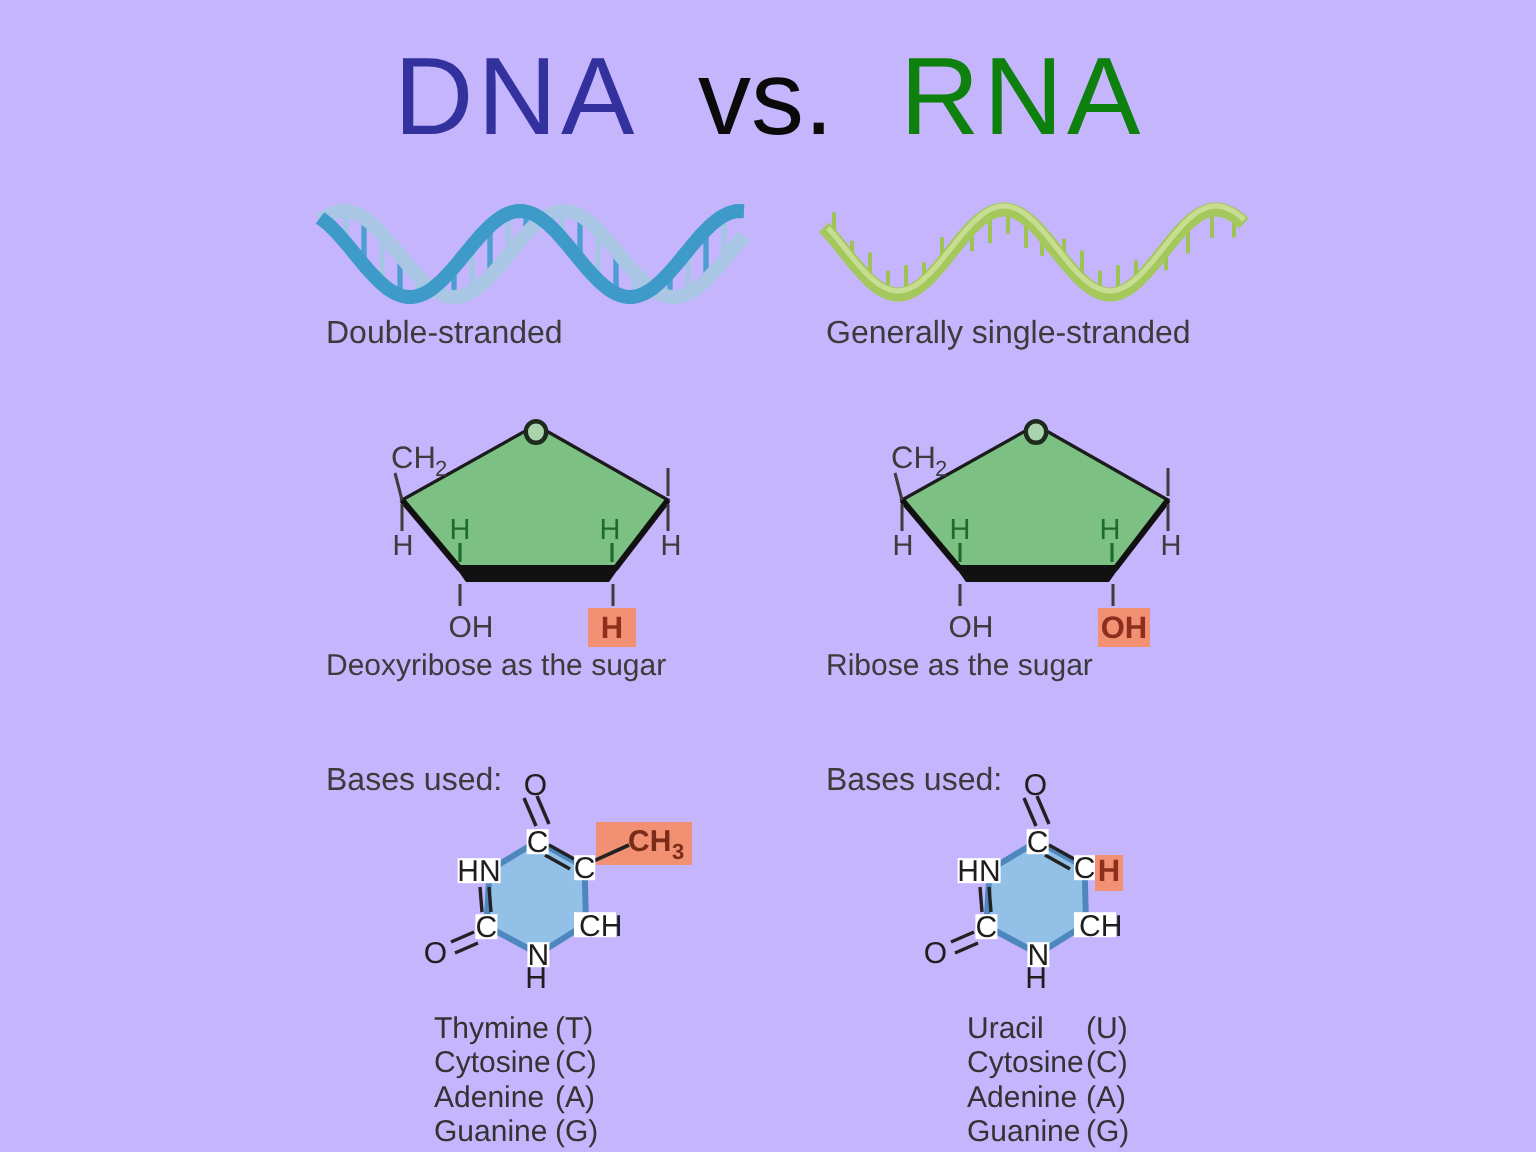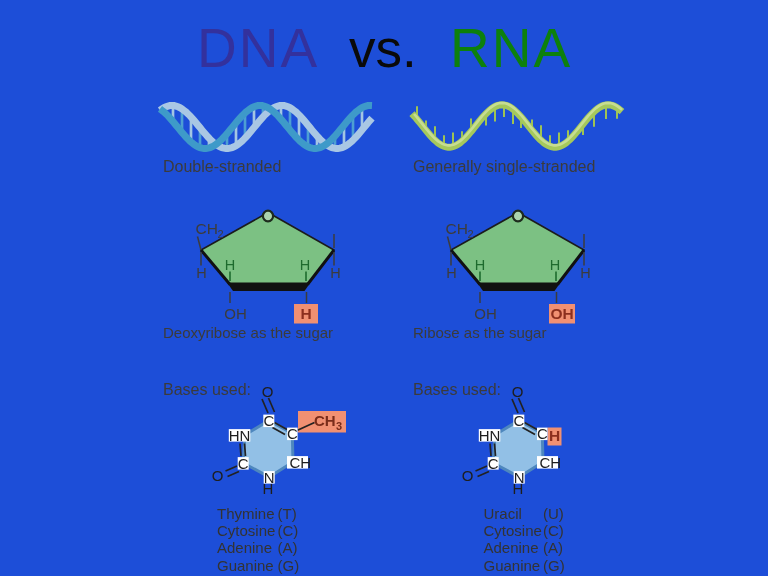--- a/index.html
+++ b/index.html
@@ -1,16 +1,16 @@
 <!DOCTYPE html>
 <html><head>
 <meta charset="utf-8">
 <style>
 html,body{margin:0;padding:0;background:#fff;}
-#page{position:relative;width:768px;height:576px;background:#1d4ed8;overflow:hidden;font-family:"Liberation Sans",sans-serif;}
+#page{position:relative;width:768px;height:576px;background:#c4b5fd;overflow:hidden;font-family:"Liberation Sans",sans-serif;}
 svg{position:absolute;left:0;top:0;}
 </style>
 </head>
 <body>
 <div id="page">
 <svg width="768" height="576" viewBox="0 0 768 576" font-family="Liberation Sans, sans-serif">
 <text x="197" y="67" font-size="55" letter-spacing="2" fill="#33319d">DNA</text>
 <text x="349" y="67" font-size="53" fill="#0a0a0a">vs.</text>
 <text x="450" y="67" font-size="55" letter-spacing="2" fill="#0d800d">RNA</text>
 <g>

